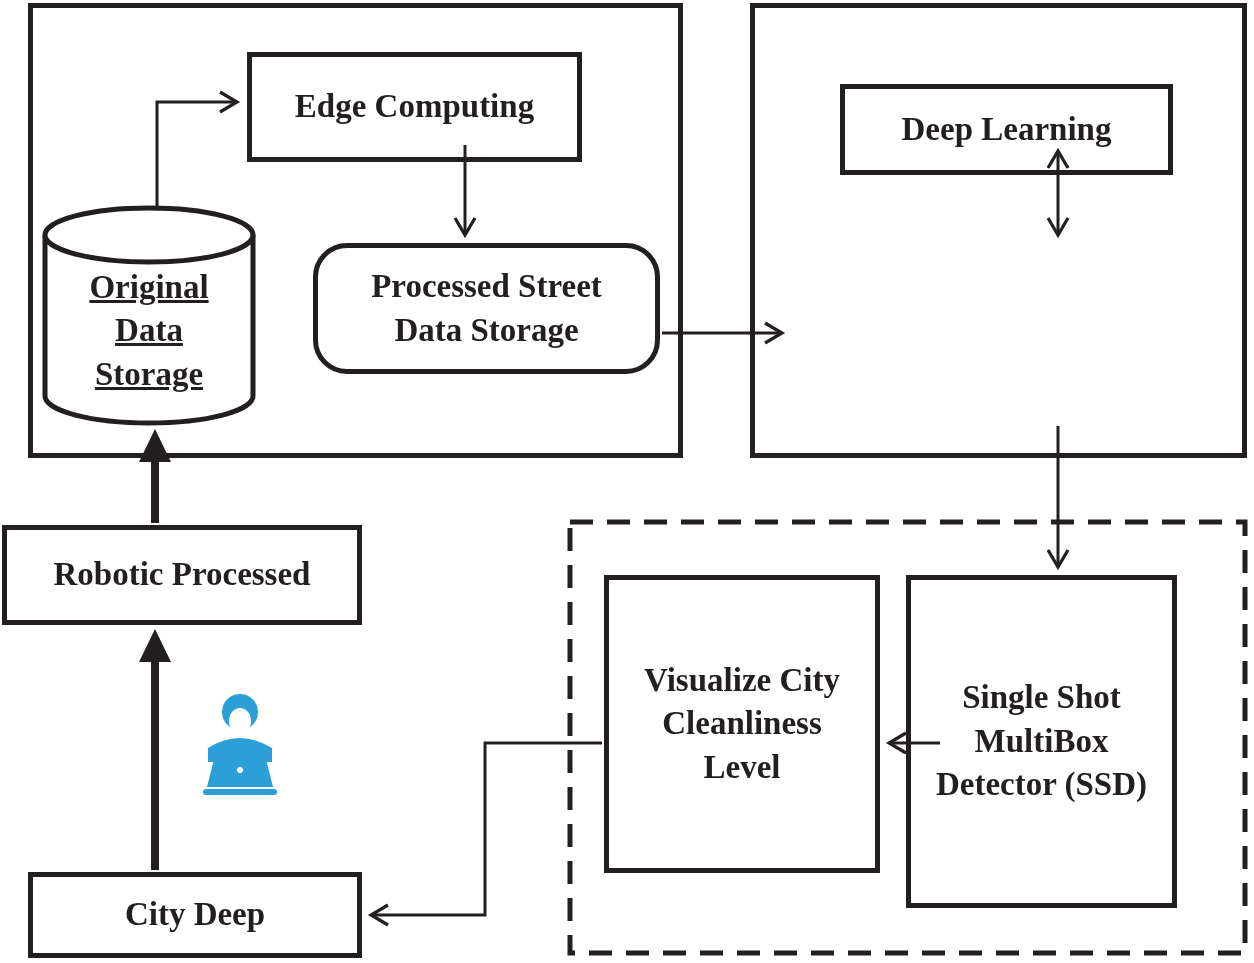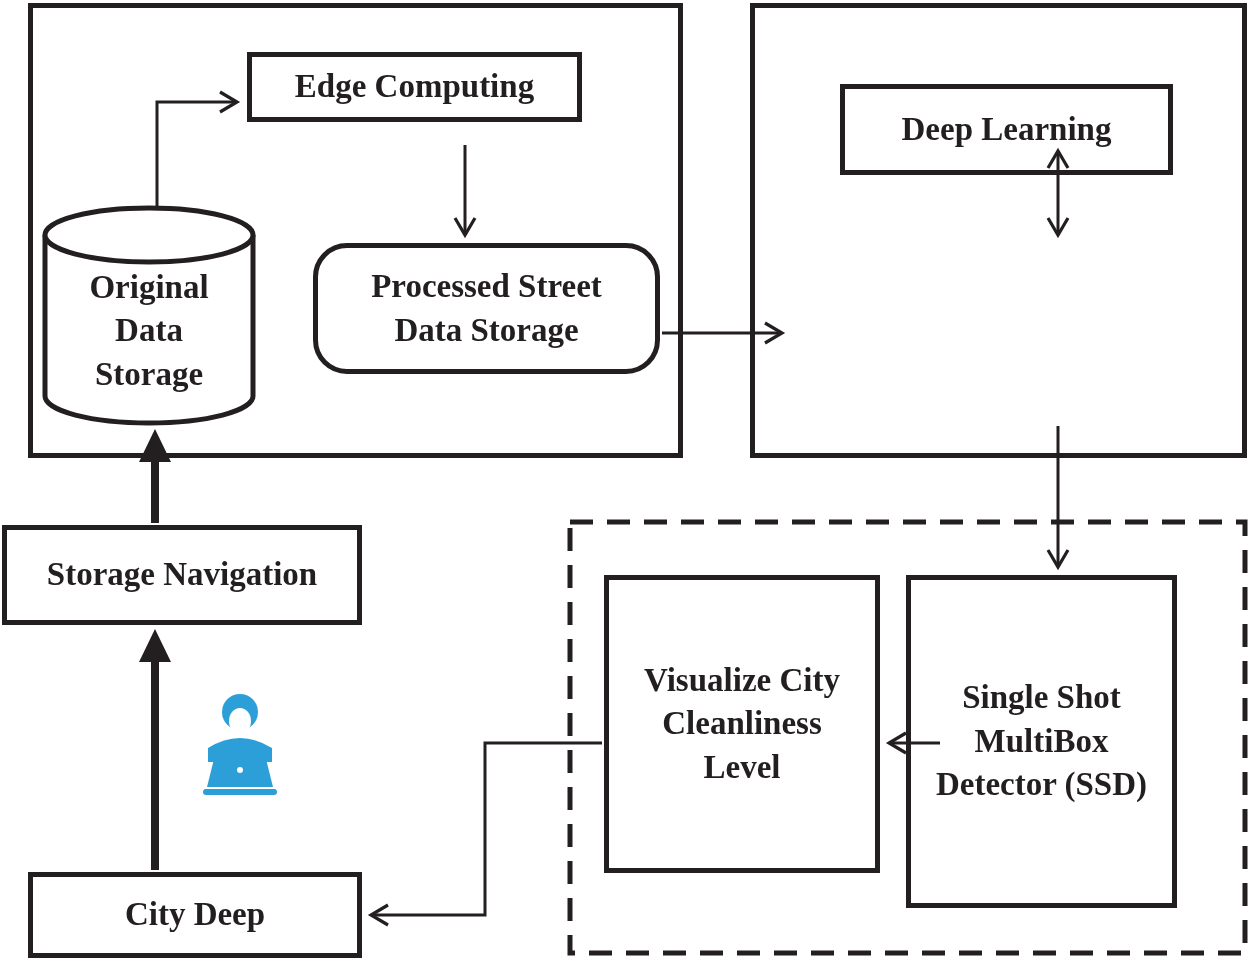--- a/index.html
+++ b/index.html
@@ -32,25 +32,26 @@
   .node.rounded{border-radius:34px;}
   .label{
     position:absolute;
     display:flex;align-items:center;justify-content:center;
     text-align:center;
     font-weight:bold;
     font-size:33px;
     line-height:1.32;
     color:#231f20;
     white-space:pre-line;
+    text-decoration:underline;
   }
   
   #left-container   {left:28px;  top:3px;   width:655px; height:455px;}
   #right-container  {left:750px; top:3px;   width:497px; height:455px;}
-  #edge-computing   {left:247px; top:52px;  width:335px; height:70px;}
+  #edge-computing   {left:247px; top:52px;  width:335px; height:110px;}
   #deep-learning    {left:840px; top:52px;  width:333px; height:91px;margin-top:32px;}
   #processed-street {left:313px; top:243px; width:347px; height:131px;}
   #hog              {left:790px; top:243px; width:425px; height:180px;}
   #robotic-nav      {left:2px;   top:525px; width:360px; height:100px;}
   #city-admin       {left:28px;  top:872px; width:334px; height:86px;}
   #visualize-city   {left:604px; top:575px; width:276px; height:298px;}
   #ssd              {left:906px; top:575px; width:271px; height:333px;}
   #storage-label    {left:45px;  top:252px; width:208px; height:158px;}
   svg.layer{position:absolute;left:0;top:0;width:1254px;height:963px;}
 </style>
@@ -70,21 +71,21 @@
     <span>Deep Learning</span>
   </div>
 
   <div class="node rounded" id="processed-street">
     <span>Processed Street
 Data Storage</span>
   </div>
 
 
   <div class="node" id="robotic-nav">
-    <span>Storage Navigation</span>
+    <span>Robotic Processed</span>
   </div>
 
   <div class="node" id="city-admin">
     <span>City Deep</span>
   </div>
 
   <div class="node" id="visualize-city">
     <span>Visualize City
 Cleanliness
 Level</span>

